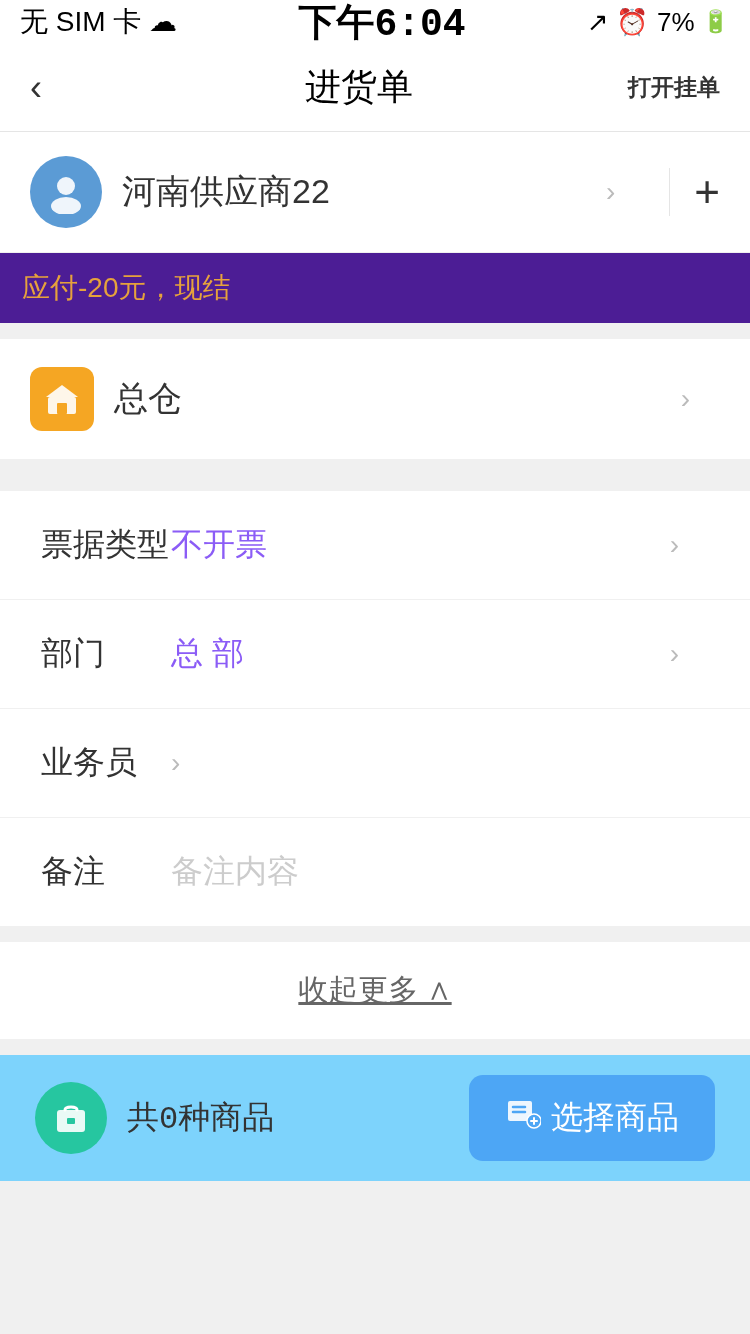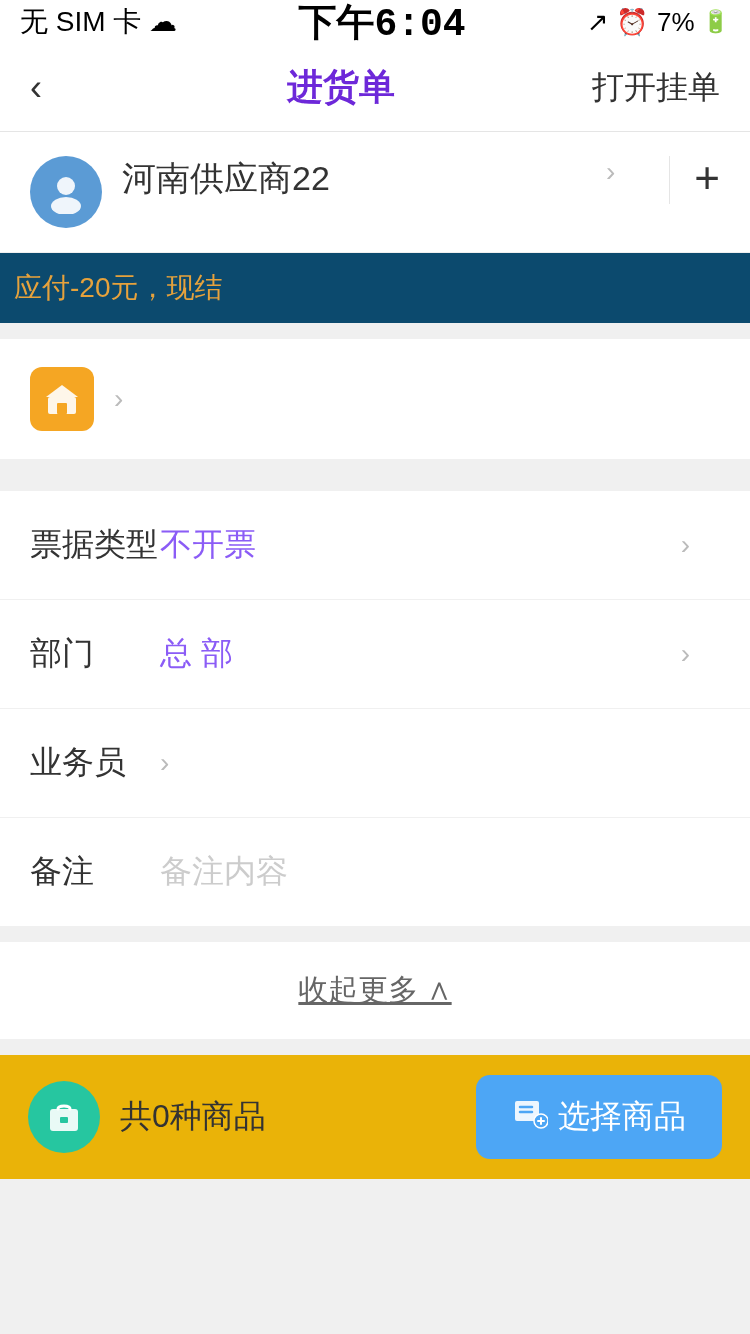--- a/index.html
+++ b/index.html
@@ -38,45 +38,46 @@
       border-bottom: 1px solid #e5e5e5;
     }
     .nav-back {
       font-size: 36px;
       color: #333;
       cursor: pointer;
       width: 60px;
     }
     .nav-title {
       font-size: 36px;
-      font-weight: 700;
-      color: #6d28d9;
+      font-weight: 400;
+      color: #000000;
       text-align: right;
     }
     .nav-action {
-      font-size: 32px;
-      color: #333;
-      cursor: pointer;
+      font-size: 23px;
+      color: #333;
+      cursor: pointer;
+      font-weight: bold;
     }
 
     
     .content {
       background: #f0f0f0;
     }
 
     
     .card {
       background: #fff;
       margin-bottom: 16px;
     }
 
     
     .supplier-row {
       display: flex;
-      align-items: flex-start;
+      align-items: center;
       padding: 24px 30px;
       border-bottom: 1px solid #f0f0f0;
     }
     .supplier-avatar {
       width: 72px;
       height: 72px;
       border-radius: 50%;
       background: #5b9bd5;
       display: flex;
       align-items: center;
@@ -103,22 +104,22 @@
     }
     .divider-v {
       width: 1px;
       height: 48px;
       background: #e5e5e5;
       margin: 0 24px;
     }
 
     
     .notice-bar {
-      background: #0c4a6e;
-      padding: 16px 14px;
+      background: #4c1d95;
+      padding: 16px 22px;
       font-size: 28px;
       color: #e6a23c;
     }
 
     
     .warehouse-row {
       display: flex;
       align-items: center;
       padding: 28px 30px;
       background: #fff;
@@ -142,21 +143,21 @@
     }
 
     
     .form-card {
       background: #fff;
       margin-bottom: 16px;
     }
     .form-row {
       display: flex;
       align-items: center;
-      padding: 32px 30px;
+      padding: 32px 41px;
       border-bottom: 1px solid #f0f0f0;
       min-height: 96px;
     }
     .form-row:last-child { border-bottom: none; }
     .form-label {
       font-size: 32px;
       color: #333;
       width: 130px;
       flex-shrink: 0;
     }
@@ -180,25 +181,26 @@
       padding: 28px 30px;
       margin-bottom: 16px;
       font-size: 30px;
       color: #666;
       cursor: pointer;
       text-decoration: underline;
     }
 
     
     .bottom-bar {
-      background: #eab308;
-      display: flex;
-      align-items: center;
-      padding: 20px 28px;
+      background: #7dd3fc;
+      display: flex;
+      align-items: center;
+      padding: 20px 35px;
       gap: 20px;
+      font-family: Liberation Mono, monospace;
     }
     .product-icon {
       width: 72px;
       height: 72px;
       border-radius: 50%;
       background: #26c6a0;
       display: flex;
       align-items: center;
       justify-content: center;
       flex-shrink: 0;
@@ -271,20 +273,21 @@
   <div style="height:16px; background:#f0f0f0;"></div>
 
   <div class="warehouse-row">
     <div class="warehouse-icon">
       <svg width="36" height="36" viewBox="0 0 36 36" fill="none">
         <rect x="4" y="16" width="28" height="17" rx="2" fill="white" opacity="0.9"></rect>
         <polygon points="18,4 34,16 2,16" fill="white" opacity="0.9"></polygon>
         <rect x="13" y="22" width="10" height="11" rx="1" fill="#f5a623"></rect>
       </svg>
     </div>
+    <div class="warehouse-name">总仓</div>
     <span class="chevron">›</span>
   </div>
 
   <div style="height:16px; background:#f0f0f0;"></div>
 
   <div class="form-card">
 
     <div class="form-row">
       <div class="form-label">票据类型</div>
       <div class="form-value">不开票</div>

